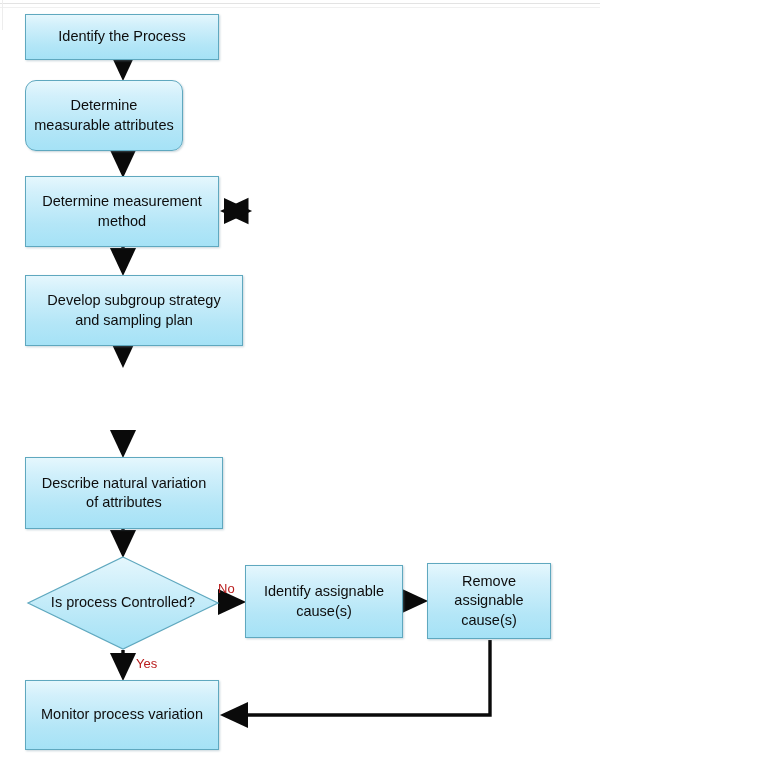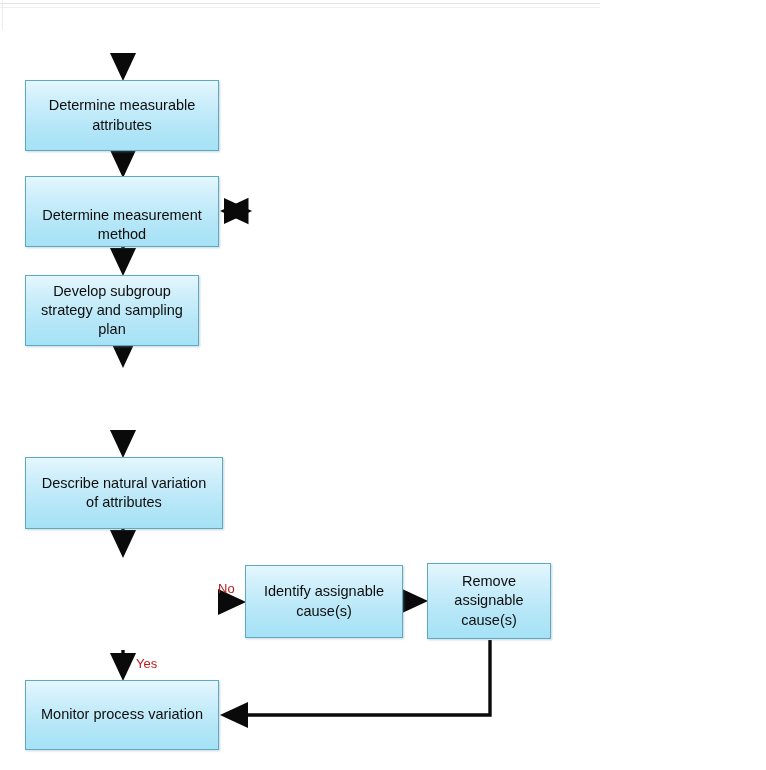--- a/index.html
+++ b/index.html
@@ -137,39 +137,56 @@
     <line x1="400" y1="601" x2="424" y2="601" stroke="#0a0a0a" stroke-width="3.4" marker-end="url(#arr)"></line>
 
     <line x1="123" y1="650" x2="123" y2="677" stroke="#0a0a0a" stroke-width="3.4" marker-end="url(#arr)"></line>
 
     <path d="M 490 640 L 490 715 L 224 715" fill="none" stroke="#0a0a0a" stroke-width="3.4" marker-end="url(#arr)"></path>
   </svg>
 
   <div class="edge-label" style="left:218px; top:581px;">No</div>
   <div class="edge-label" style="left:136px; top:656px;">Yes</div>
 
+  <div class="node" style="left:25px; top:14px; width:194px; height:46px;">
+    <span>Identify the Process</span>
+  </div>
 
-  <div class="node" style="left:25px; top:80px; width:194px; height:71px;">
+  <div class="node" style="left:25px; top:80px; width:158px; height:71px;border-radius:11px;">
     <span>Determine measurable attributes</span>
   </div>
 
-  <div class="node" style="left:25px; top:176px; width:194px; height:71px;align-items:flex-end;">
+  <div class="node" style="left:25px; top:176px; width:194px; height:71px;">
     <span>Determine measurement method</span>
   </div>
 
 
-  <div class="node" style="left:25px; top:275px; width:174px; height:71px;">
+  <div class="node" style="left:25px; top:275px; width:218px; height:71px;">
     <span>Develop subgroup strategy and sampling plan</span>
   </div>
 
 
   <div class="node" style="left:25px; top:457px; width:198px; height:72px;">
     <span>Describe natural variation of attributes</span>
   </div>
 
+  <div class="diamond-wrap" style="left:27px; top:556px; width:192px; height:94px;">
+    <svg width="192" height="94" viewBox="0 0 192 94">
+      <defs>
+        <linearGradient id="dgrad" x1="0" y1="0" x2="0" y2="1">
+          <stop offset="0%" stop-color="#e5f7fd"></stop>
+          <stop offset="25%" stop-color="#d4f1fb"></stop>
+          <stop offset="70%" stop-color="#b6e7f7"></stop>
+          <stop offset="100%" stop-color="#a5e2f6"></stop>
+        </linearGradient>
+      </defs>
+      <polygon points="96,1 191,47 96,93 1,47" fill="url(#dgrad)" stroke="#5fa8bf" stroke-width="1.2"></polygon>
+    </svg>
+    <div class="diamond-label">Is process Controlled?</div>
+  </div>
 
   <div class="node" style="left:245px; top:565px; width:158px; height:73px;">
     <span>Identify assignable cause(s)</span>
   </div>
 
   <div class="node" style="left:427px; top:563px; width:124px; height:76px;">
     <span>Remove assignable cause(s)</span>
   </div>
 
   <div class="node" style="left:25px; top:680px; width:194px; height:70px;">

